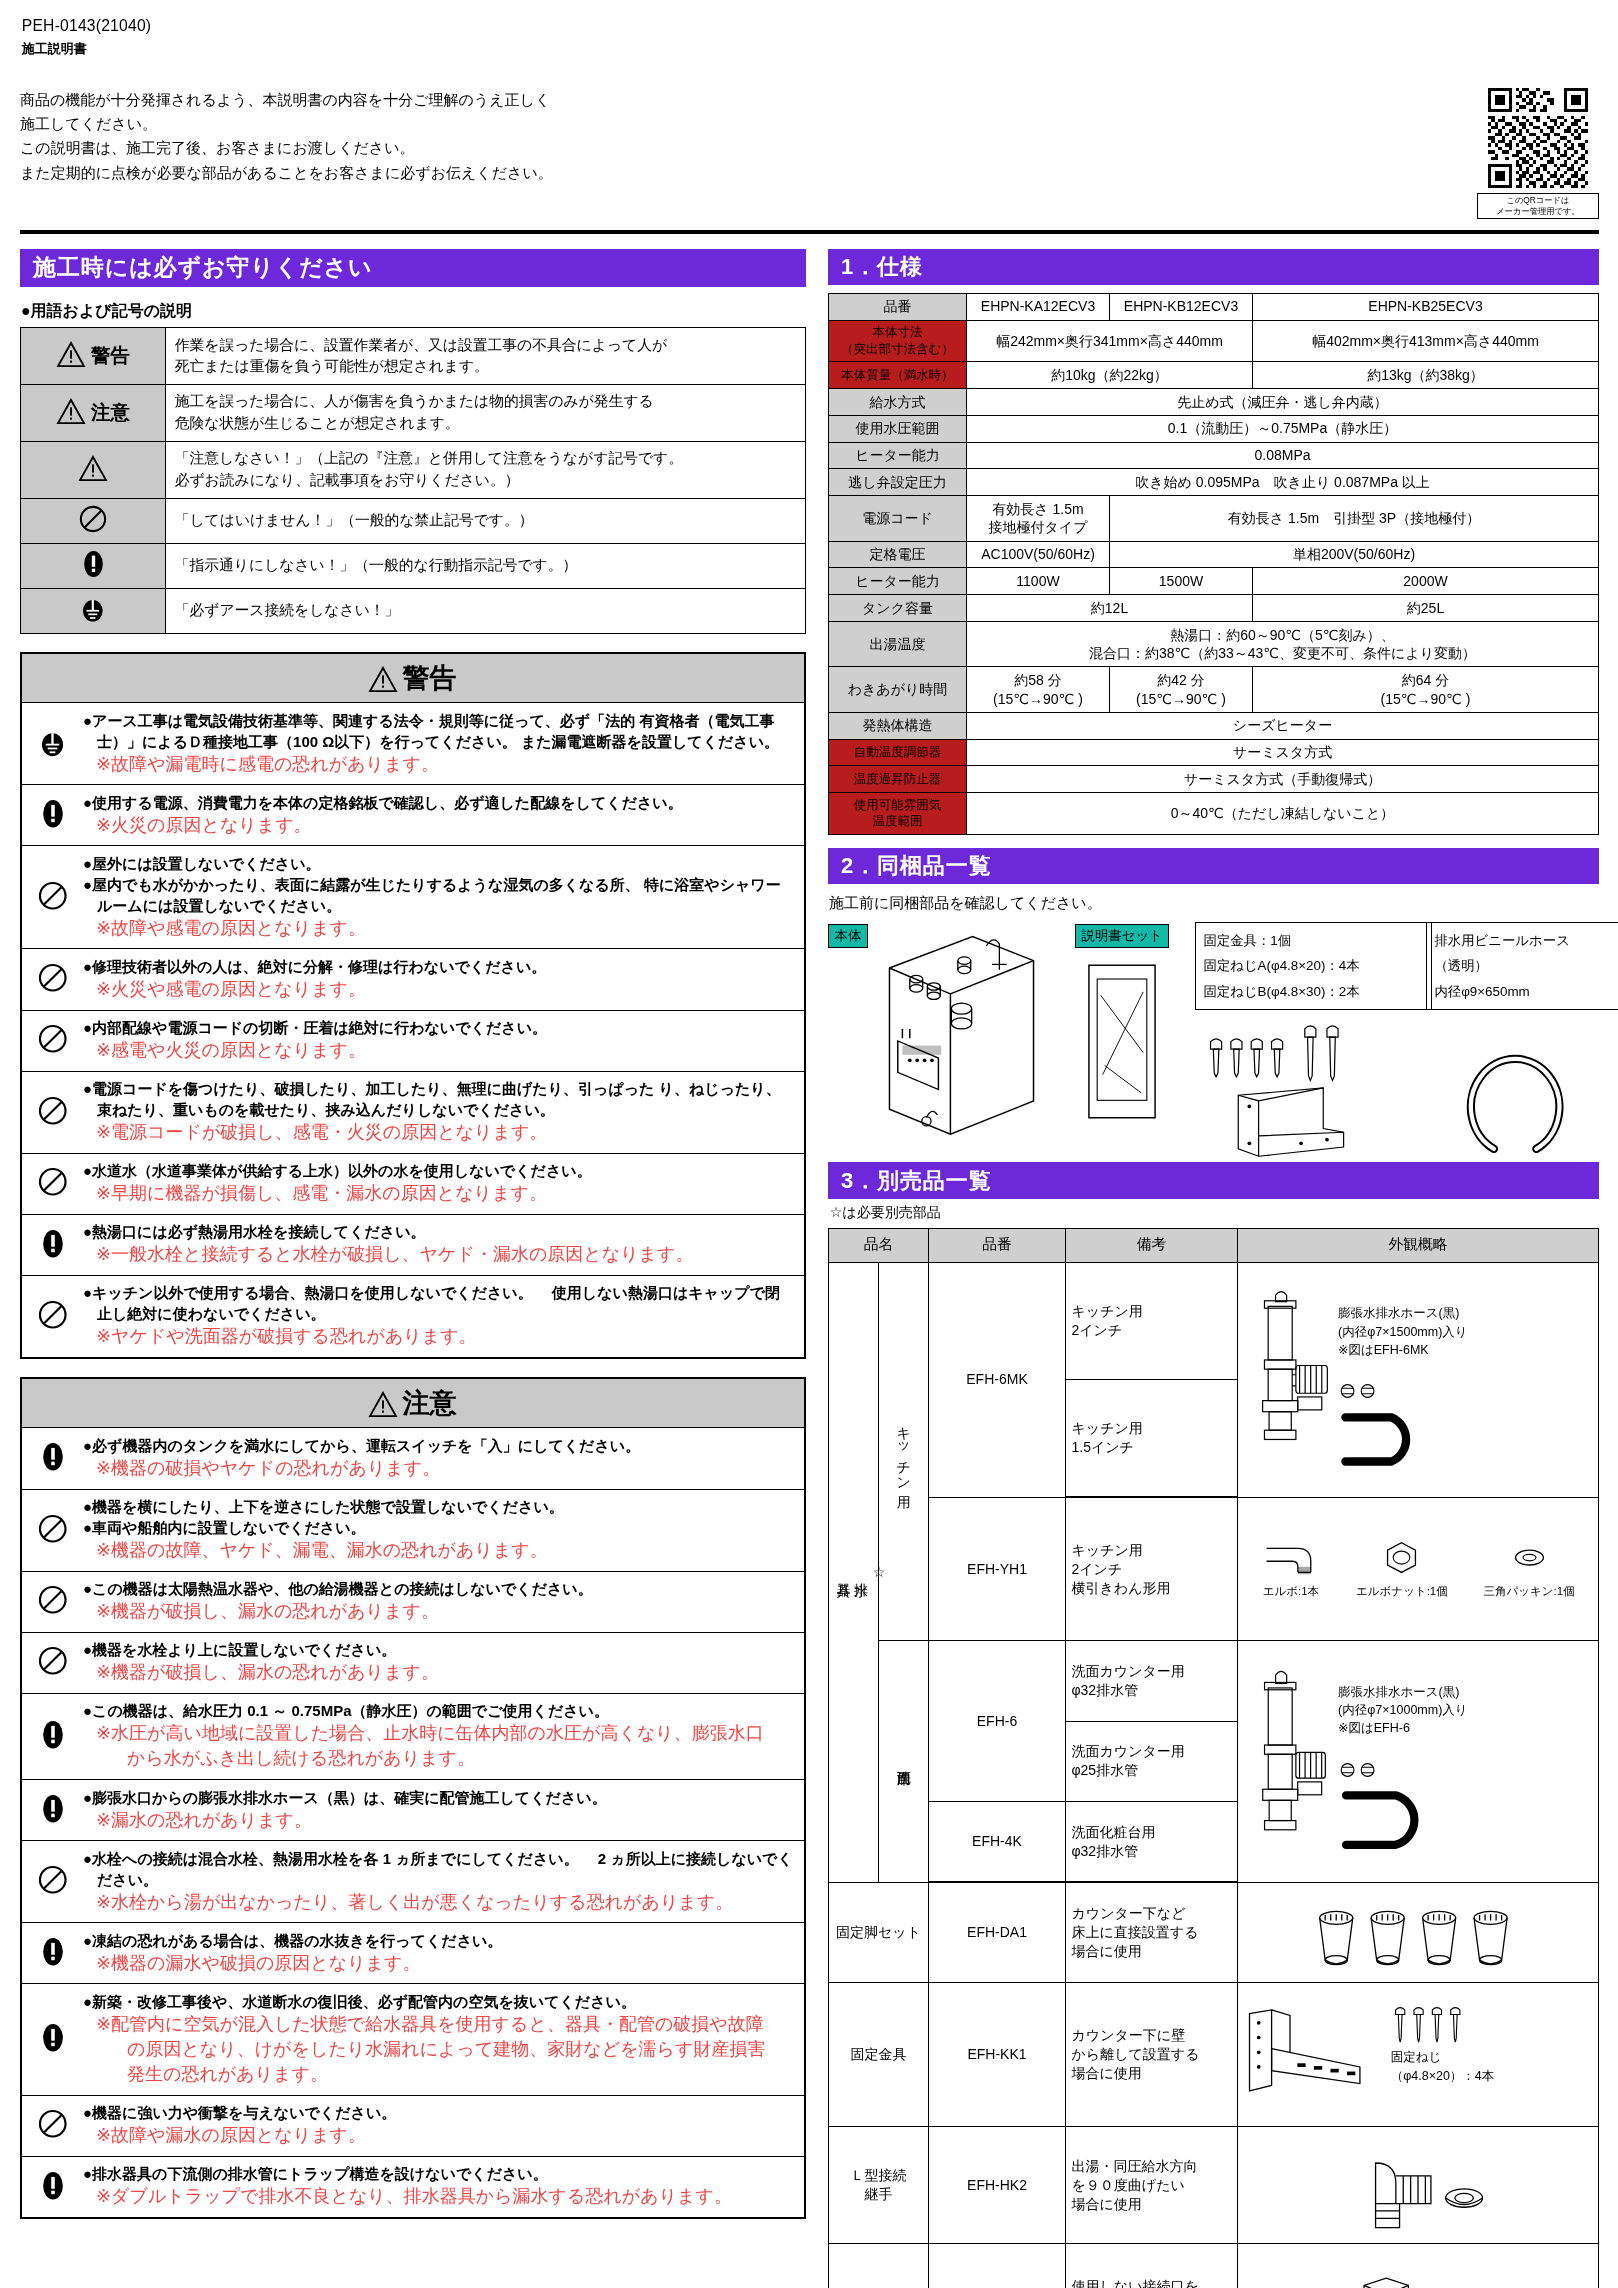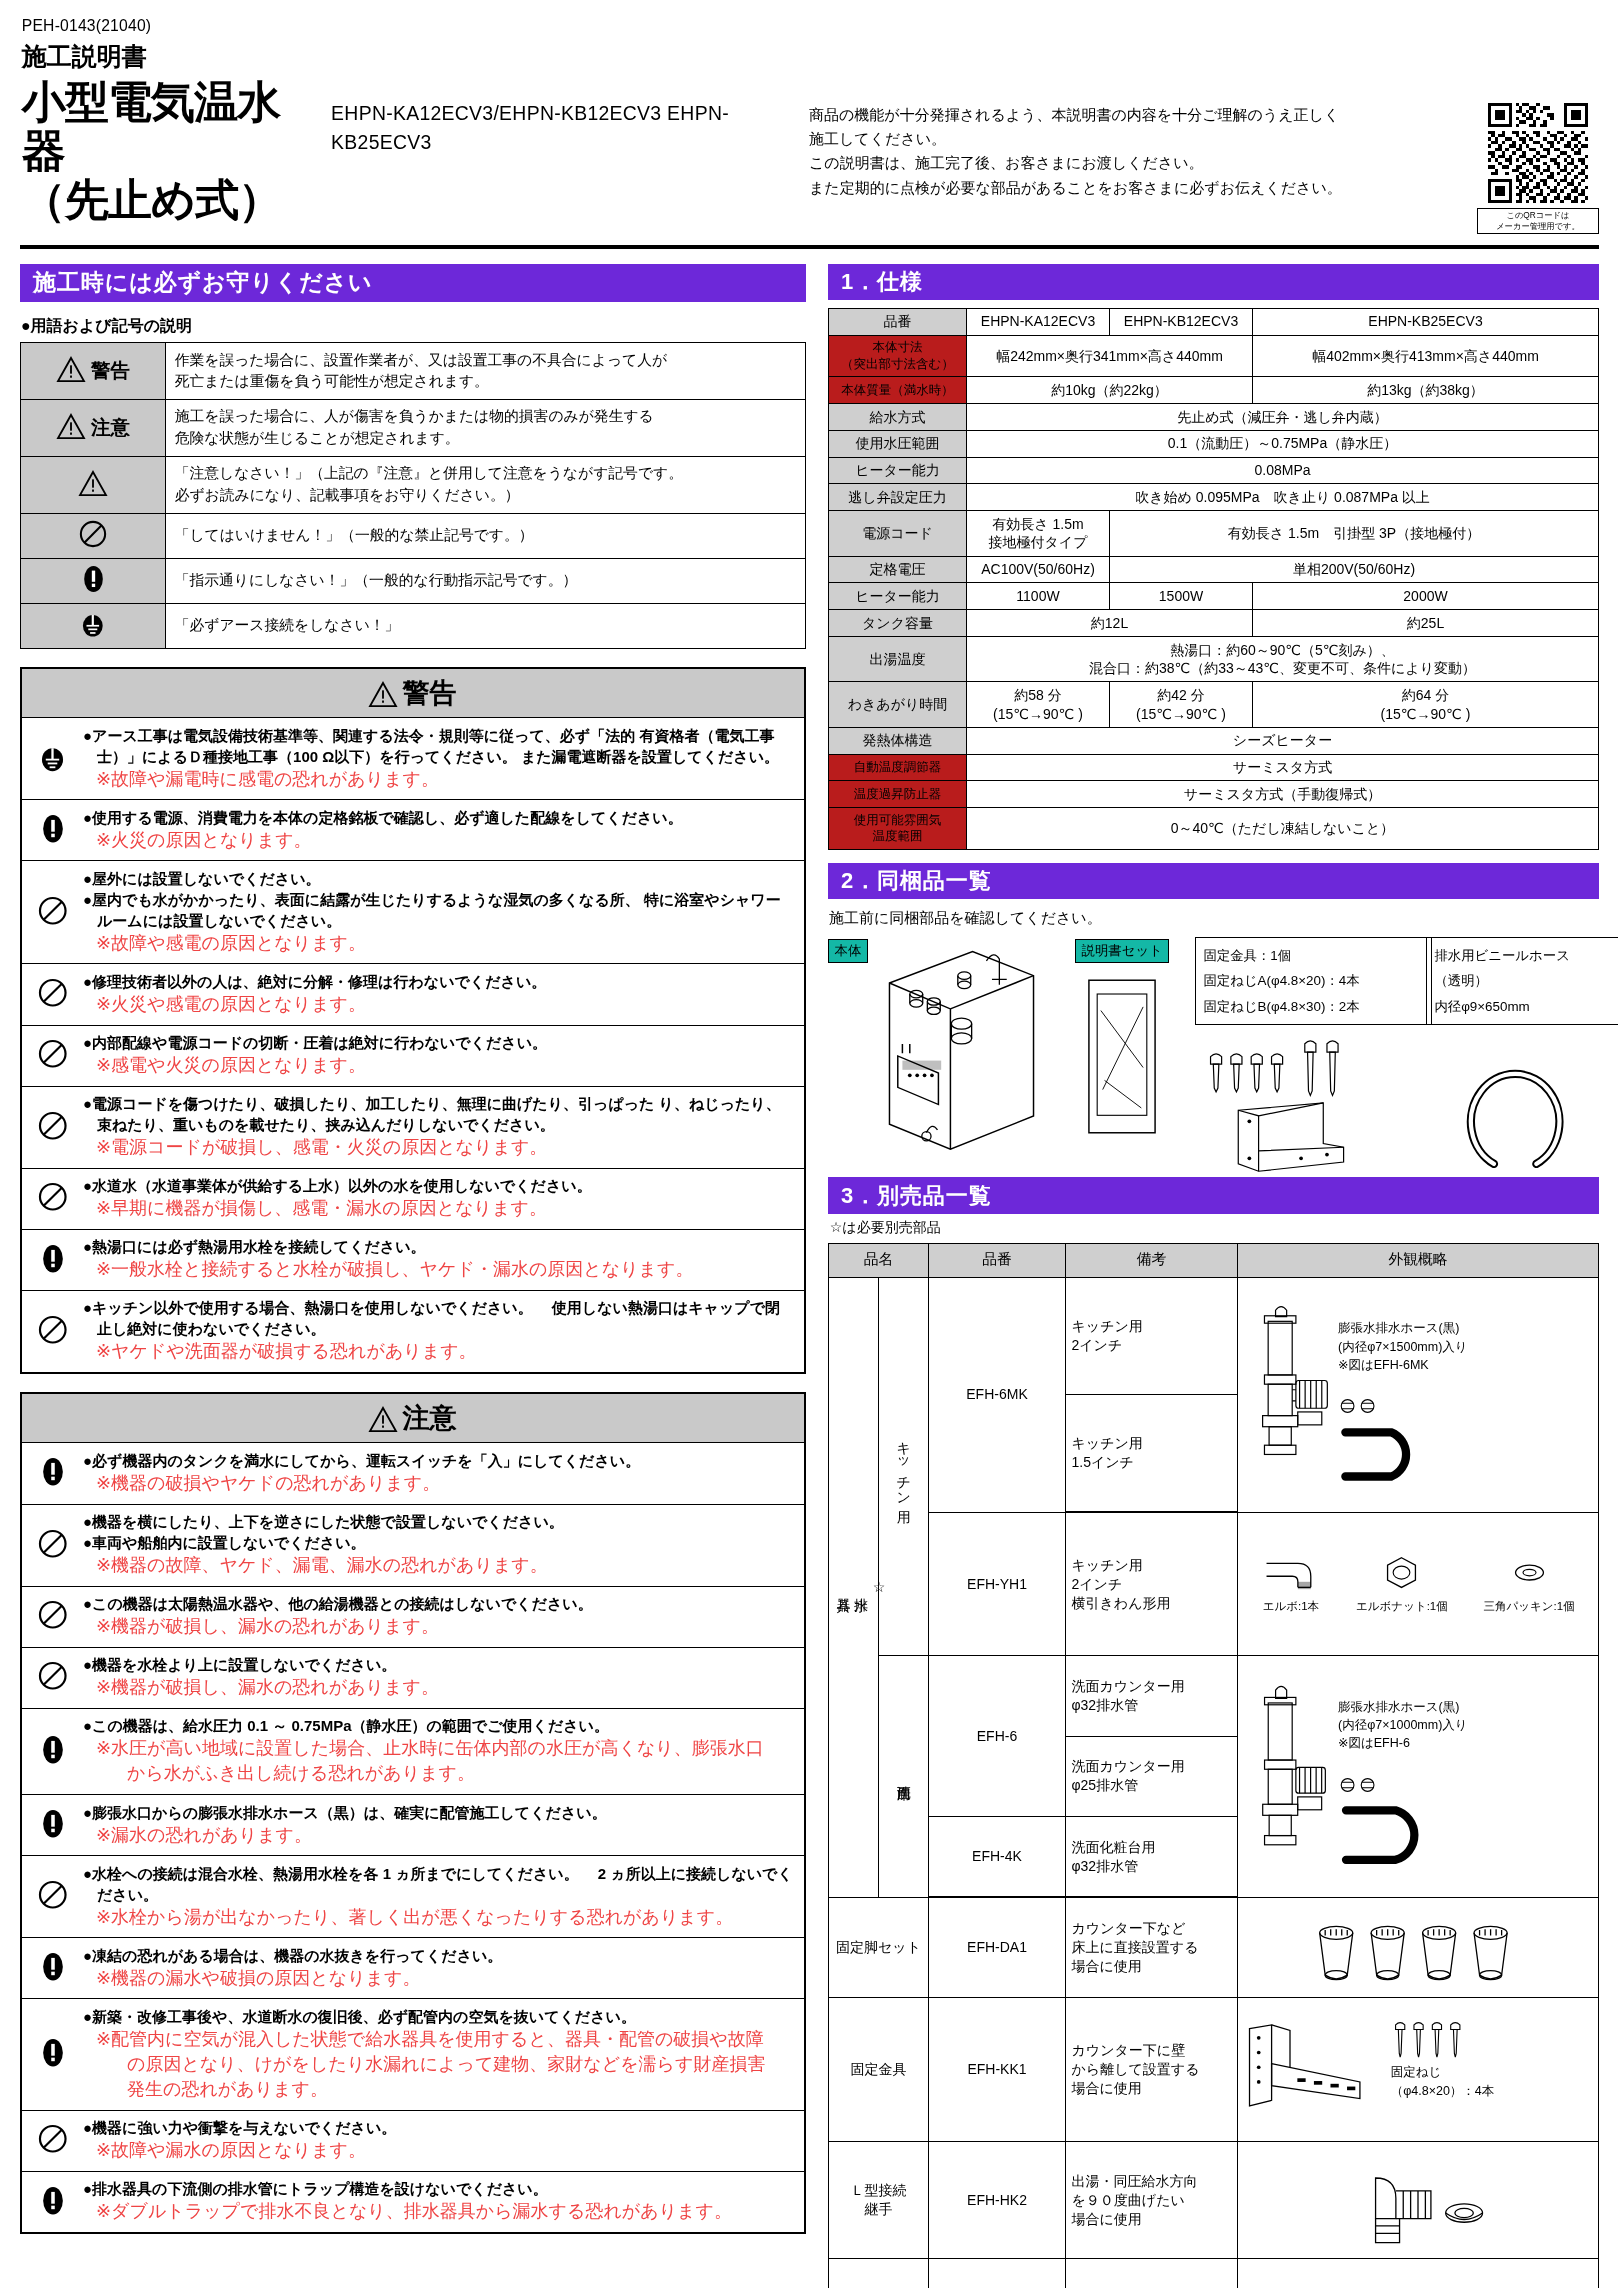--- a/index.html
+++ b/index.html
@@ -5,21 +5,21 @@
   html,body{margin:0;padding:0;background:#fff;}
   body{
     width:1619px;height:2289px;position:relative;
     font-family:"Liberation Sans","DejaVu Sans",sans-serif;
     color:#000;-webkit-font-smoothing:none;
   }
   .page{position:absolute;inset:0;padding:16.6px 20px 0 20px;box-sizing:border-box;}
 
   
   .doc-code{font-size:15.7px;letter-spacing:0.2px;margin:0 0 5.5px 1.8px;}
-  .doc-kind{font-size:25px;font-weight:700;margin:0 0 3.7px 1.8px;}
+  .doc-kind{font-size:13px;font-weight:700;margin:0 0 3.7px 1.8px;}
   .hdr{display:flex;align-items:flex-start;}
   .hdr-left{width:789px;flex:0 0 789px;}
   .title-row{display:flex;align-items:flex-start;}
   .big-title{font-size:44px;font-weight:700;line-height:1.12;letter-spacing:-0.9px;white-space:pre-line;margin-left:1.8px;}
   .model-nos{font-size:19.4px;line-height:1.5;margin:22px 0 0 20px;letter-spacing:0.3px;}
   .hdr-right{flex:1;padding-top:26px;display:flex;align-items:flex-start;}
   .hdr-note{font-size:15px;line-height:1.62;white-space:pre-line;flex:1;}
   .qr-wrap{width:122px;margin-left:13px;text-align:center;}
   .qr-cap{border:0.9px solid #000;font-size:8.3px;line-height:1.25;padding:1.8px 0.9px;margin-top:1.8px;white-space:pre-line;}
   .hr-thick{border:0;border-top:4.6px solid #000;margin:11px 0 0 0;}
@@ -88,28 +88,20 @@
 </style>
 </head>
 <body>
 
 <div class="page">
 
   <div class="doc-code">PEH-0143(21040)</div>
   <div class="doc-kind">施工説明書</div>
 
   <div class="hdr">
-    <div class="hdr-left">
-      <div class="title-row">
-        <div class="big-title">小型電気温水器
-（先止め式）</div>
-        <div class="model-nos">EHPN-KA12ECV3/EHPN-KB12ECV3
-EHPN-KB25ECV3</div>
-      </div>
-    </div>
     <div class="hdr-right">
       <div class="hdr-note">商品の機能が十分発揮されるよう、本説明書の内容を十分ご理解のうえ正しく
 施工してください。
 この説明書は、施工完了後、お客さまにお渡しください。
 また定期的に点検が必要な部品があることをお客さまに必ずお伝えください。</div>
       <div class="qr-wrap">
         <svg width="100" height="100" viewBox="0 0 29 29" shape-rendering="crispEdges">
           <rect width="29" height="29" fill="#fff"></rect>
           <g fill="#000">
             <rect x="0" y="0" width="7" height="1"></rect>

